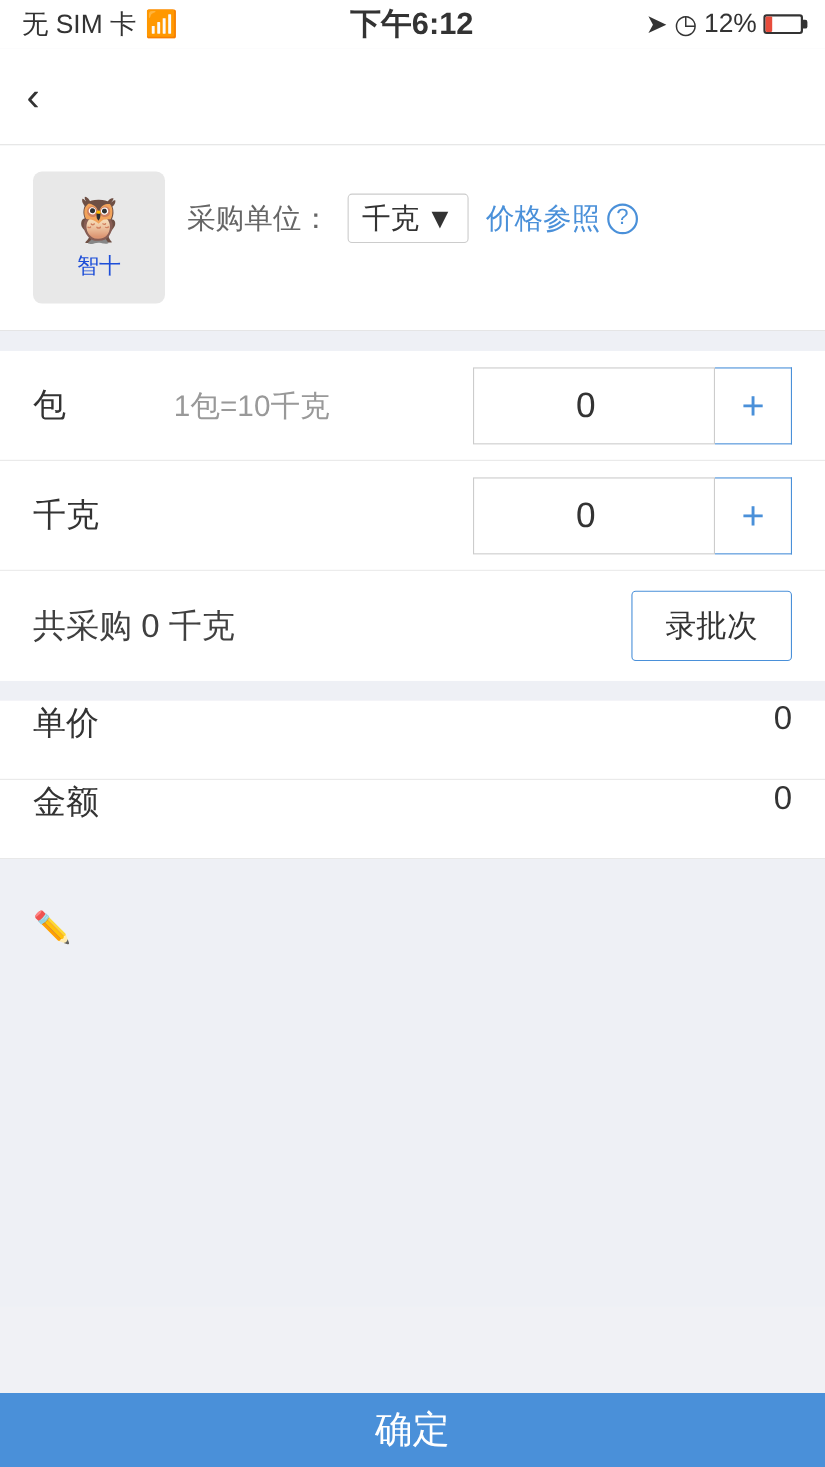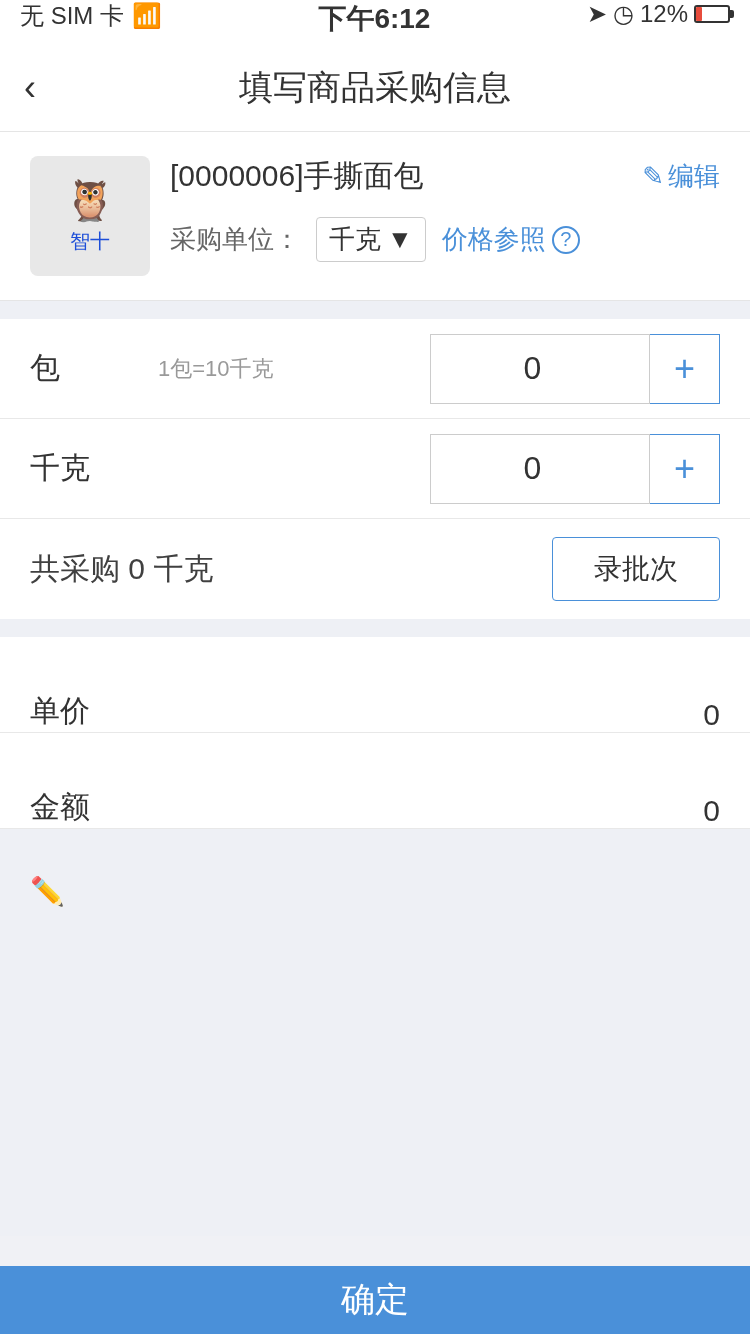--- a/index.html
+++ b/index.html
@@ -12,21 +12,21 @@
       position: relative;
       overflow-x: hidden;
     }
 
     
     .status-bar {
       width: 750px;
       height: 44px;
       background: #fff;
       display: flex;
-      align-items: flex-start;
+      align-items: center;
       justify-content: space-between;
       padding: 0 20px;
       font-size: 26px;
     }
     .status-left { font-size: 24px; color: #333; display: flex; align-items: center; gap: 8px; }
     .status-center { font-size: 28px; color: #333; font-weight: 700; }
     .status-right { font-size: 24px; color: #333; display: flex; align-items: center; gap: 6px; }
     .battery-icon {
       width: 36px;
       height: 18px;
@@ -187,21 +187,21 @@
       padding: 0 30px;
       height: 100px;
       border-bottom: 1px solid #e8e8e8;
     }
     .input-row-label {
       font-size: 30px;
       color: #333;
       min-width: 120px;
     }
     .input-row-sublabel {
-      font-size: 22px;
+      font-size: 27px;
       color: #999;
       margin-left: 8px;
     }
     .input-row-right {
       margin-left: auto;
       display: flex;
       align-items: center;
       gap: 0;
     }
     .number-input {
@@ -238,37 +238,37 @@
       border-bottom: none;
     }
     .total-text {
       font-size: 30px;
       color: #404040;
     }
     .batch-btn {
       margin-left: auto;
       border: 1px solid #4a90d9;
       border-radius: 4px;
-      padding: 12px 41px;
+      padding: 12px 30px;
       font-size: 28px;
       color: #333;
       background: #fff;
       cursor: pointer;
     }
 
     
     .price-section {
       background: #fff;
       margin-top: 0;
     }
     .price-row {
       display: flex;
-      align-items: flex-end;
+      align-items: flex-start;
       padding: 0 30px;
-      height: 96px;
+      height: 72px;
       border-bottom: 1px solid #e8e8e8;
     }
     .price-row-label {
       font-size: 30px;
       color: #333;
     }
     .price-row-value {
       margin-left: auto;
       font-size: 30px;
       color: #333;
@@ -334,38 +334,30 @@
     <span>◷</span>
     <span>12%</span>
     <span class="battery-icon">
       <span class="battery-fill"></span>
     </span>
   </div>
 </div>
 
 <div class="header">
   <div class="header-back">‹</div>
-  <div class="header-title">填写商品采购信息</div>
 </div>
 
 <div class="main-content">
 
   <div class="product-card">
     <div class="product-image">
       <div class="product-image-icon">🦉</div>
       <div class="product-image-text">智十</div>
     </div>
     <div class="product-info">
-      <div class="product-name-row">
-        <div class="product-name">[0000006]手撕面包</div>
-        <div class="edit-btn">
-          <span>✎</span>
-          <span>编辑</span>
-        </div>
-      </div>
       <div class="purchase-unit-row">
         <span class="unit-label">采购单位：</span>
         <div class="unit-select">
           <span>千克</span>
           <span>▼</span>
         </div>
         <div class="price-ref">
           <span>价格参照</span>
           <div class="price-ref-question">?</div>
         </div>

